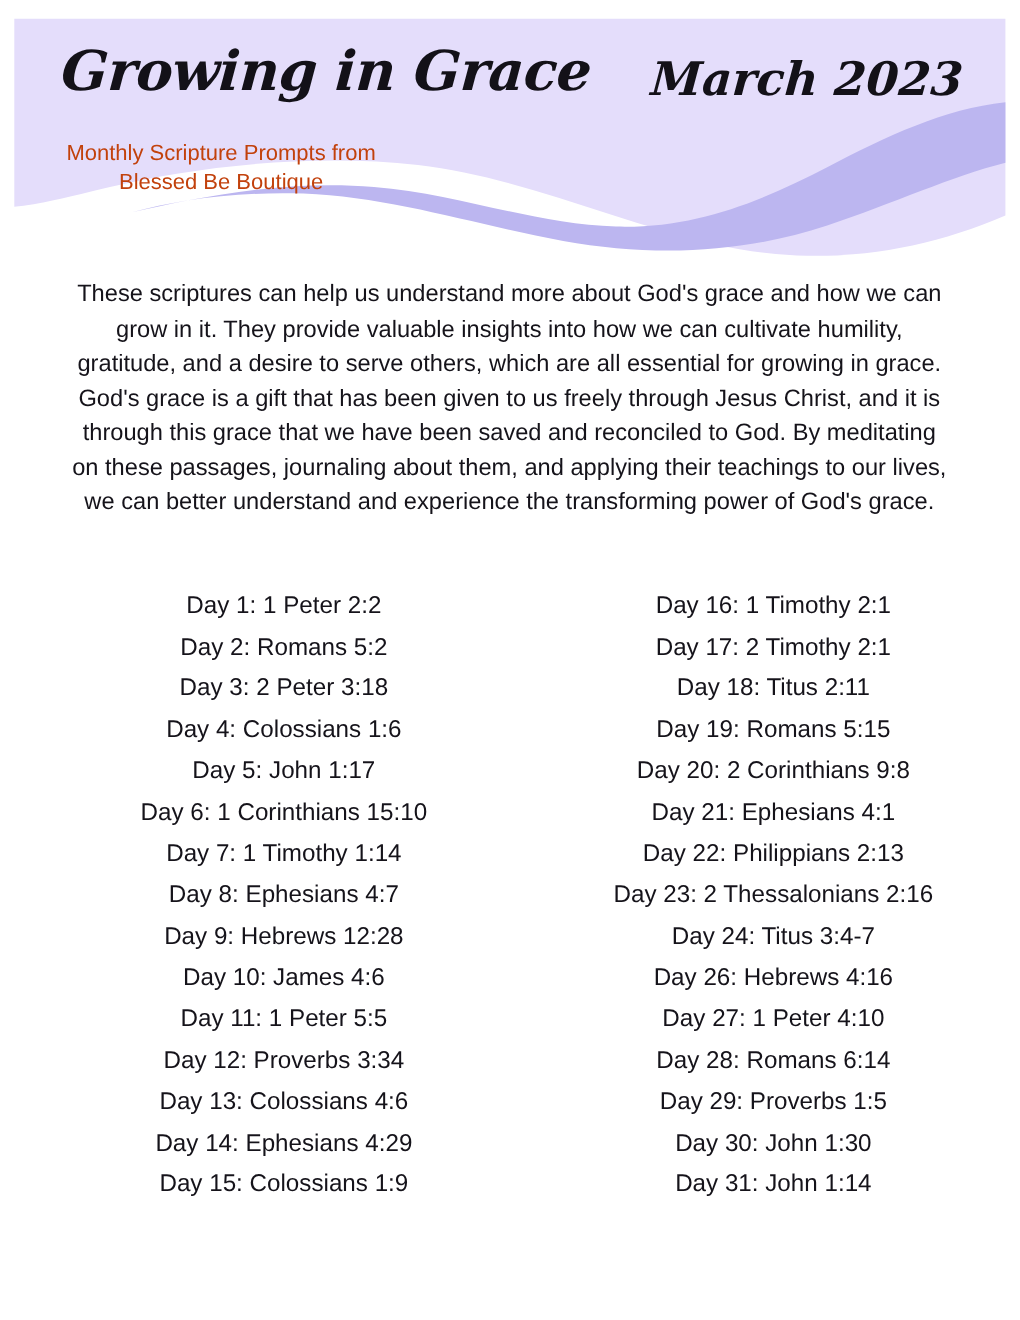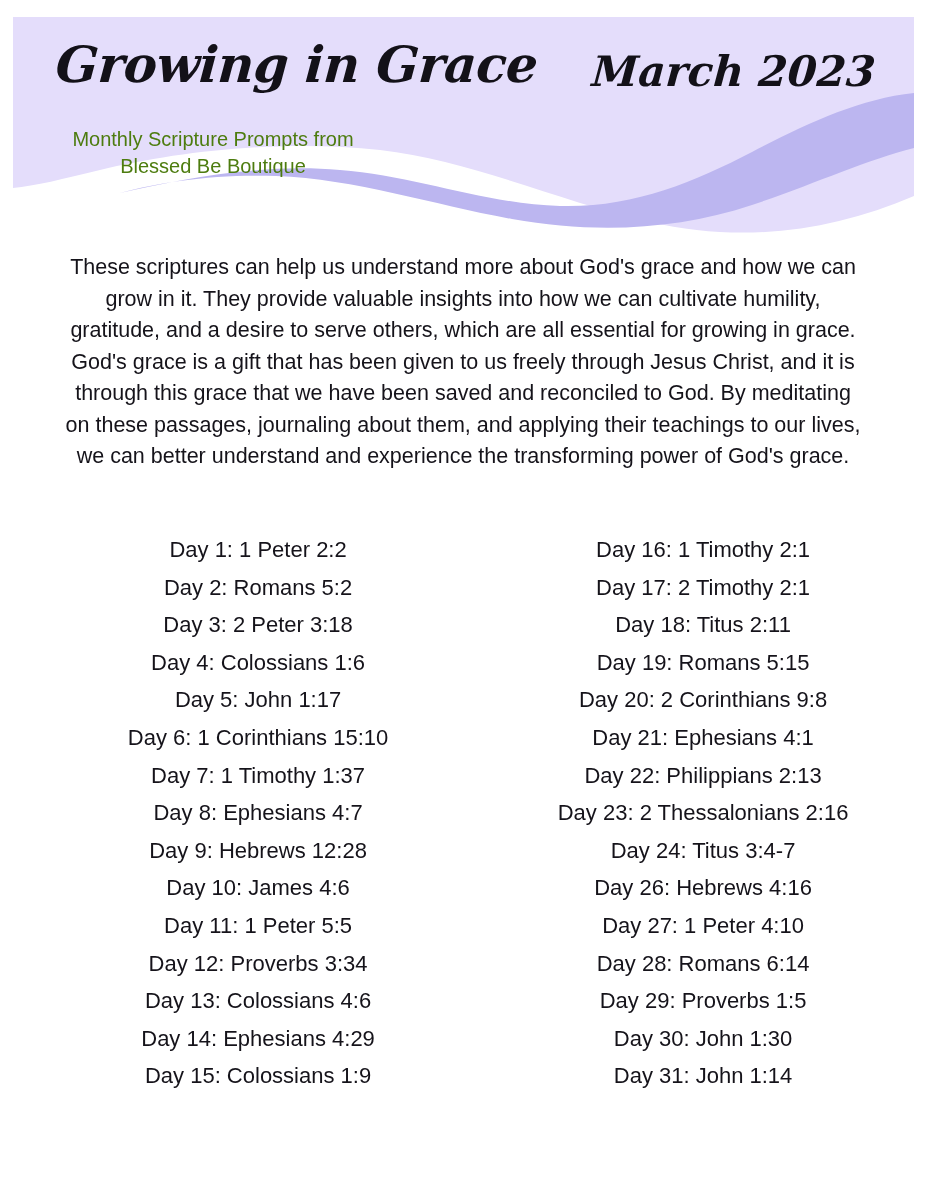--- a/index.html
+++ b/index.html
@@ -65,29 +65,29 @@
     font-weight: 700;
     font-size: 42px;
     line-height: 48px;
     letter-spacing: 0px;
     color: #131118;
     white-space: nowrap;
     transform: skewX(-4deg);
   }
   .subtitle {
     position: absolute;
-    left: 48px;
+    left: 36px;
     top: 126px;
     width: 330px;
     text-align: center;
     font-family: "Liberation Sans", sans-serif;
     font-weight: 400;
     font-size: 20px;
     line-height: 27px;
-    color: #4d7c0f;
+    color: #c2410c;
   }
 
   
   .intro {
     position: absolute;
     left: 63px;
     top: 252px;
     width: 800px;
     text-align: center;
     font-family: "Liberation Sans", sans-serif;
@@ -161,21 +161,21 @@
   <div class="intro">These scriptures can help us understand more about God's grace and how we can grow in it. They provide valuable insights into how we can cultivate humility, gratitude, and a desire to serve others, which are all essential for growing in grace. God's grace is a gift that has been given to us freely through Jesus Christ, and it is through this grace that we have been saved and reconciled to God. By meditating on these passages, journaling about them, and applying their teachings to our lives, we can better understand and experience the transforming power of God's grace.</div>
 
   <div class="columns">
     <div class="col col-left">
       <div class="day-item">Day 1: 1 Peter 2:2</div>
       <div class="day-item">Day 2: Romans 5:2</div>
       <div class="day-item">Day 3: 2 Peter 3:18</div>
       <div class="day-item">Day 4: Colossians 1:6</div>
       <div class="day-item">Day 5: John 1:17</div>
       <div class="day-item">Day 6: 1 Corinthians 15:10</div>
-      <div class="day-item">Day 7: 1 Timothy 1:37</div>
+      <div class="day-item">Day 7: 1 Timothy 1:14</div>
       <div class="day-item">Day 8: Ephesians 4:7</div>
       <div class="day-item">Day 9: Hebrews 12:28</div>
       <div class="day-item">Day 10: James 4:6</div>
       <div class="day-item">Day 11: 1 Peter 5:5</div>
       <div class="day-item">Day 12: Proverbs 3:34</div>
       <div class="day-item">Day 13: Colossians 4:6</div>
       <div class="day-item">Day 14: Ephesians 4:29</div>
       <div class="day-item">Day 15: Colossians 1:9</div>
     </div>
     <div class="col col-right">

